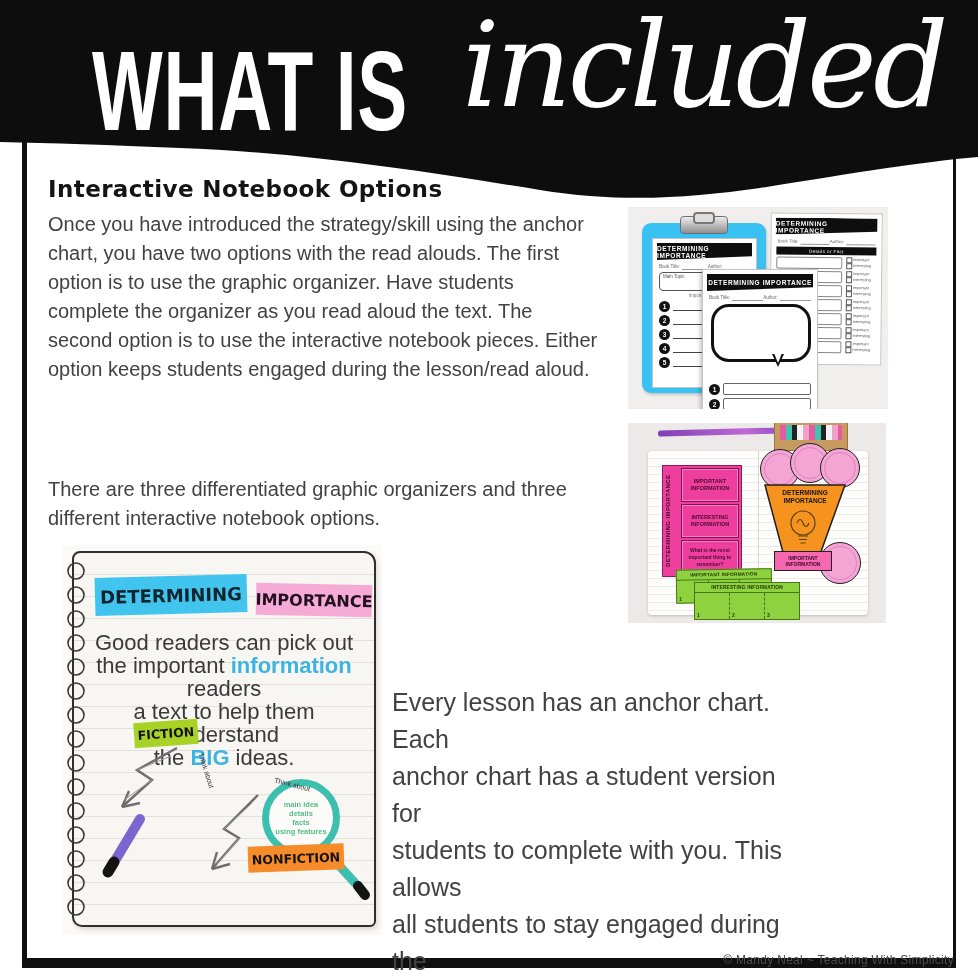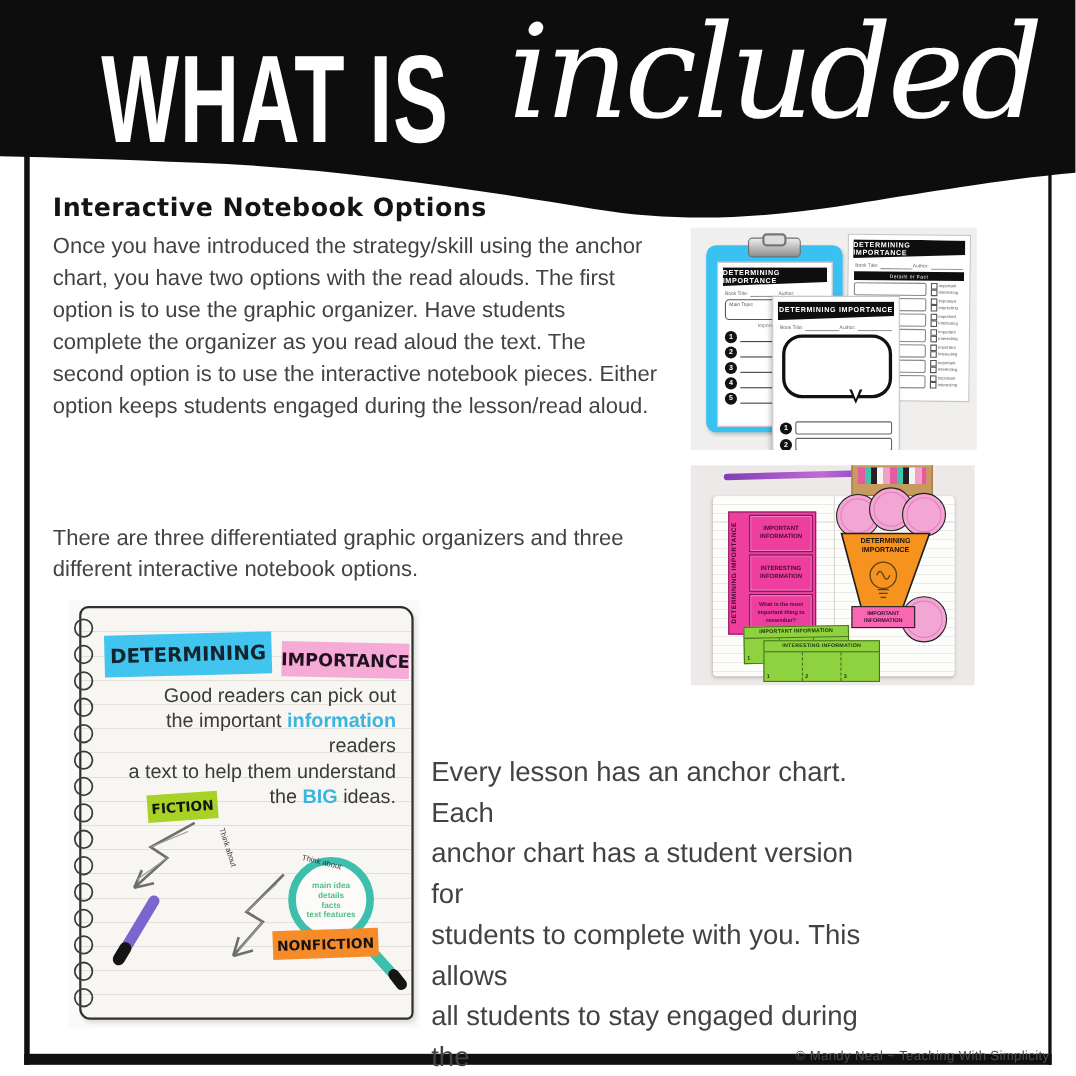--- a/index.html
+++ b/index.html
@@ -104,22 +104,22 @@
 
   
   .chart-paper{position:absolute;left:10px;top:6px;width:300px;height:372px;background:#f7f6f3;
       border:2px solid #2e2e2e;border-radius:8px 12px 6px 10px;box-shadow:2px 3px 4px rgba(0,0,0,.12);
       background-image:repeating-linear-gradient(180deg,transparent 0 21px,#e3e0da 21px 22px);}
   .spiral{position:absolute;left:-2px;top:14px;z-index:4;}
   .chart-title{position:absolute;z-index:3;display:flex;align-items:center;justify-content:center;
       font-family:"DejaVu Sans","Liberation Sans",sans-serif;font-weight:900;color:#14242e;}
   #ct1{left:33px;top:31px;width:152px;height:38px;background:var(--cyan-highlight);font-size:18px;transform:rotate(-1.5deg);}
   #ct2{left:194px;top:39px;width:116px;height:32px;background:var(--pink-highlight);font-size:16px;color:#201020;transform:rotate(1.2deg);}
-  .chart-body{position:absolute;left:26px;top:76px;width:272px;z-index:3;text-align:right;
-      font-size:18px;line-height:23px;color:#3a3a3a;}
+  .chart-body{position:absolute;left:26px;top:86px;width:272px;z-index:3;text-align:center;
+      font-size:22px;line-height:23px;color:#3a3a3a;}
   .blue-word{color:var(--text-blue);font-weight:600;}
   .tag{position:absolute;z-index:5;display:flex;align-items:center;justify-content:center;
       font-family:"DejaVu Sans","Liberation Sans",sans-serif;font-weight:900;color:#141414;}
   #tag-fiction{left:72px;top:176px;width:64px;height:25px;background:var(--lime-label);font-size:12.5px;transform:rotate(-4deg);}
   #tag-nonfiction{left:186px;top:300px;width:96px;height:26px;background:var(--orange-label);font-size:12.5px;transform:rotate(-2deg);}
   .mag{position:absolute;border-radius:50%;background:#fcfbf9;z-index:4;box-sizing:content-box;
       display:flex;align-items:center;justify-content:center;text-align:center;}
   #mag-fiction{left:58px;top:205px;width:74px;height:74px;border:8px solid var(--purple);}
   #mag-fiction .mag-txt{font-size:8px;line-height:9.5px;color:#8450c8;font-weight:700;}
   #mag-nonfiction{left:200px;top:234px;width:64px;height:64px;border:7px solid var(--teal);}
@@ -364,21 +364,21 @@
       <g>
         <line x1="253" y1="294" x2="293" y2="338" stroke="#3dbfae" stroke-width="9" stroke-linecap="round"></line>
         <line x1="296" y1="341" x2="303" y2="350" stroke="#141414" stroke-width="10" stroke-linecap="round"></line>
       </g>
     </svg>
 
     <div class="mag" id="mag-nonfiction">
       <div class="mag-txt">main idea
 details
 facts
-text features</div>
+using features</div>
     </div>
     <div class="think" id="think1">Think about</div>
     <div class="think" id="think2">Think about</div>
   </div>
 
   <div class="hand" id="p4">Every lesson has an anchor chart. Each
 anchor chart has a student version for
 students to complete with you.  This allows
 all students to stay engaged during the
 lesson and provides them with their own

